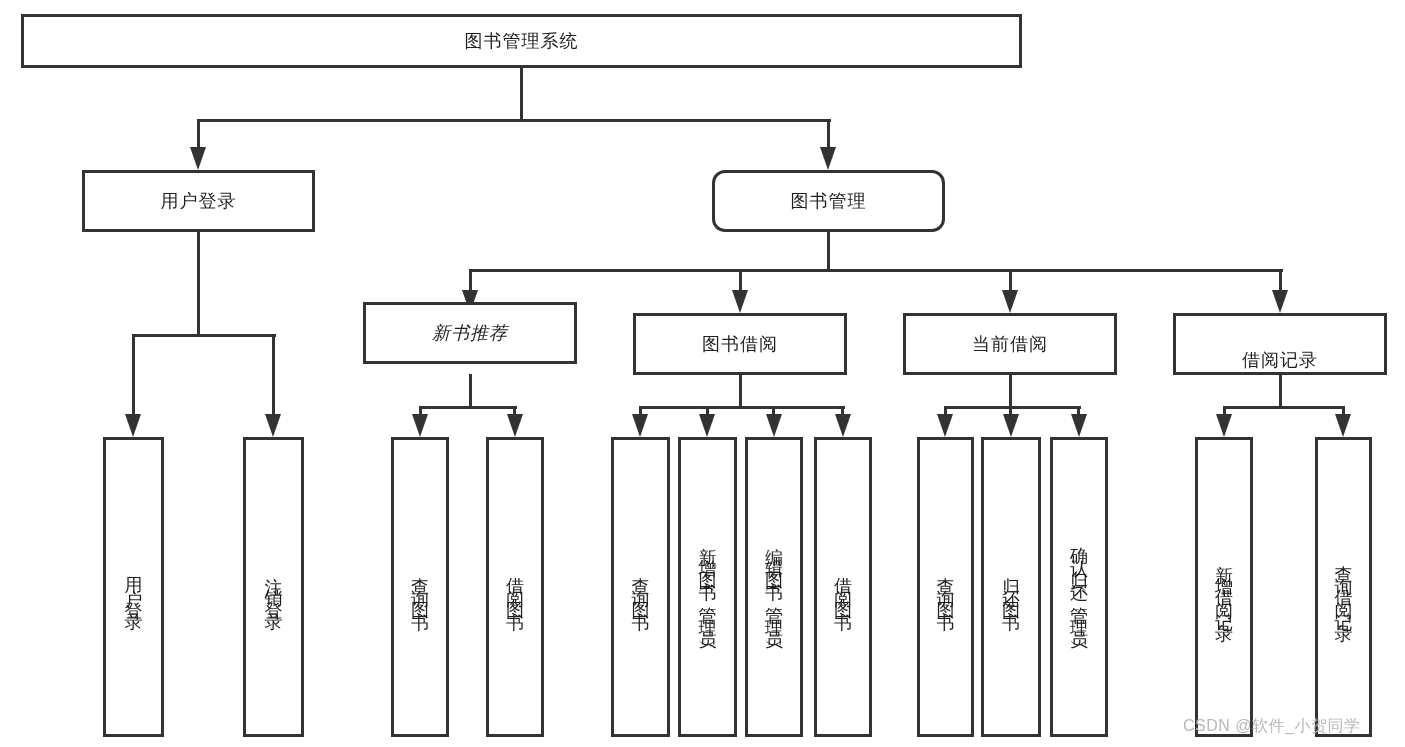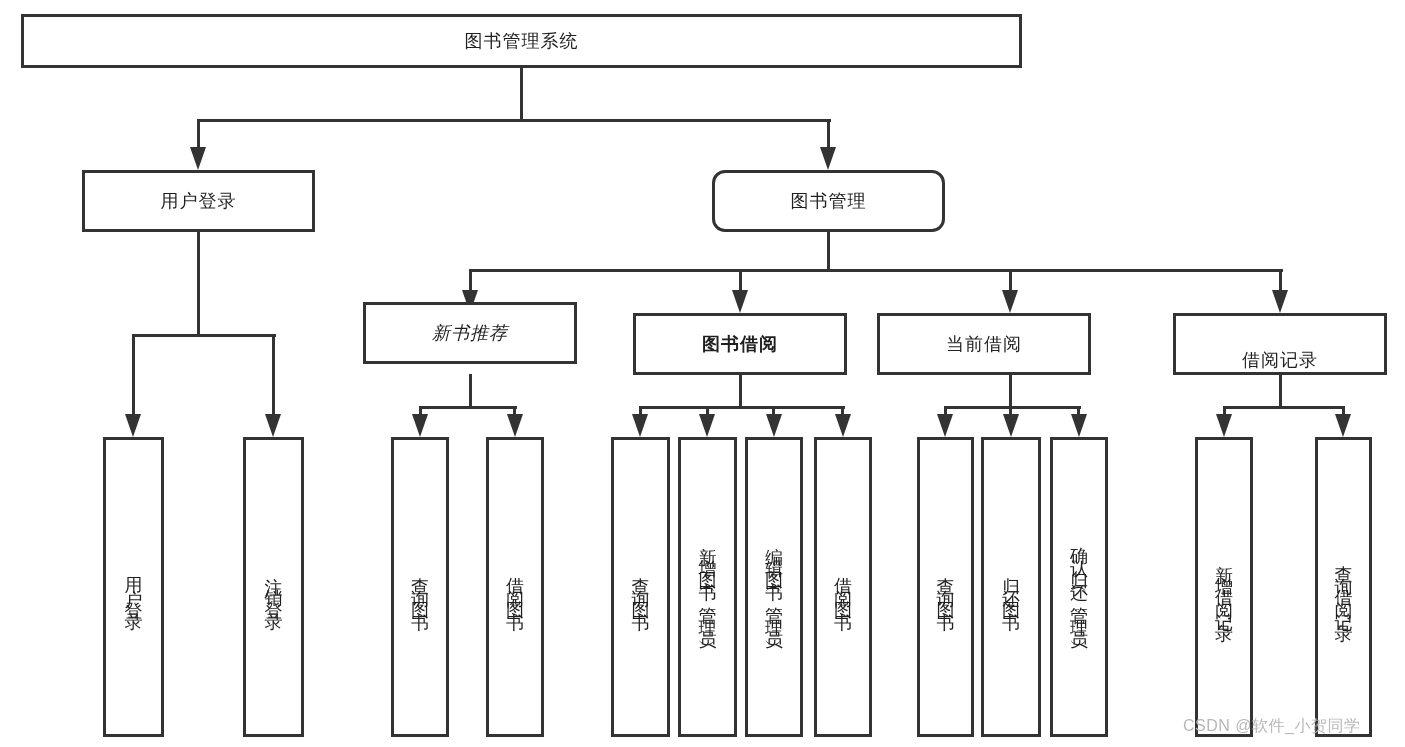--- a/index.html
+++ b/index.html
@@ -68,24 +68,24 @@
   <div class="vline" style="left:739px;top:269px;width:3px;height:24px;"></div>
   <div class="arrow" style="left:732px;top:290px;"></div>
   <div class="vline" style="left:1009px;top:269px;width:3px;height:24px;"></div>
   <div class="arrow" style="left:1002px;top:290px;"></div>
   <div class="vline" style="left:1279px;top:269px;width:3px;height:24px;"></div>
   <div class="arrow" style="left:1272px;top:290px;"></div>
 
   <div class="box" style="left:363px;top:302px;width:214px;height:62px;font-style:italic;">
     <span>新书推荐</span>
   </div>
-  <div class="box" style="left:633px;top:313px;width:214px;height:62px;font-weight:bold;">
+  <div class="box" style="left:633px;top:313px;width:214px;height:62px;">
     <span>图书借阅</span>
   </div>
-  <div class="box" style="left:877px;top:313px;width:214px;height:62px;">
+  <div class="box" style="left:903px;top:313px;width:214px;height:62px;">
     <span>当前借阅</span>
   </div>
   <div class="box" style="left:1173px;top:313px;width:214px;height:62px;align-items:flex-end;">
     <span>借阅记录</span>
   </div>
 
   <div class="vline" style="left:469px;top:374px;width:3px;height:35px;"></div>
   <div class="hline" style="left:419px;top:406px;width:98px;height:3px;"></div>
   <div class="vline" style="left:419px;top:406px;width:3px;height:12px;"></div>
   <div class="arrow" style="left:412px;top:414px;"></div>

